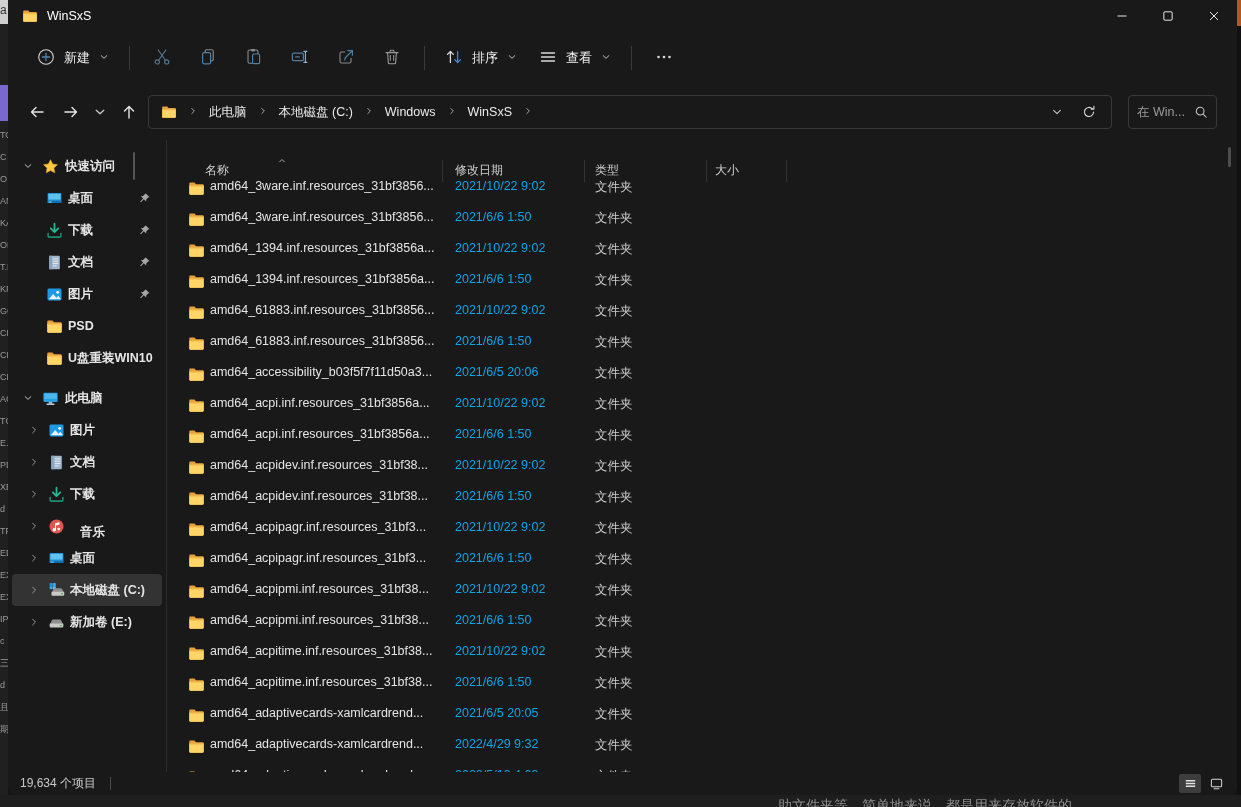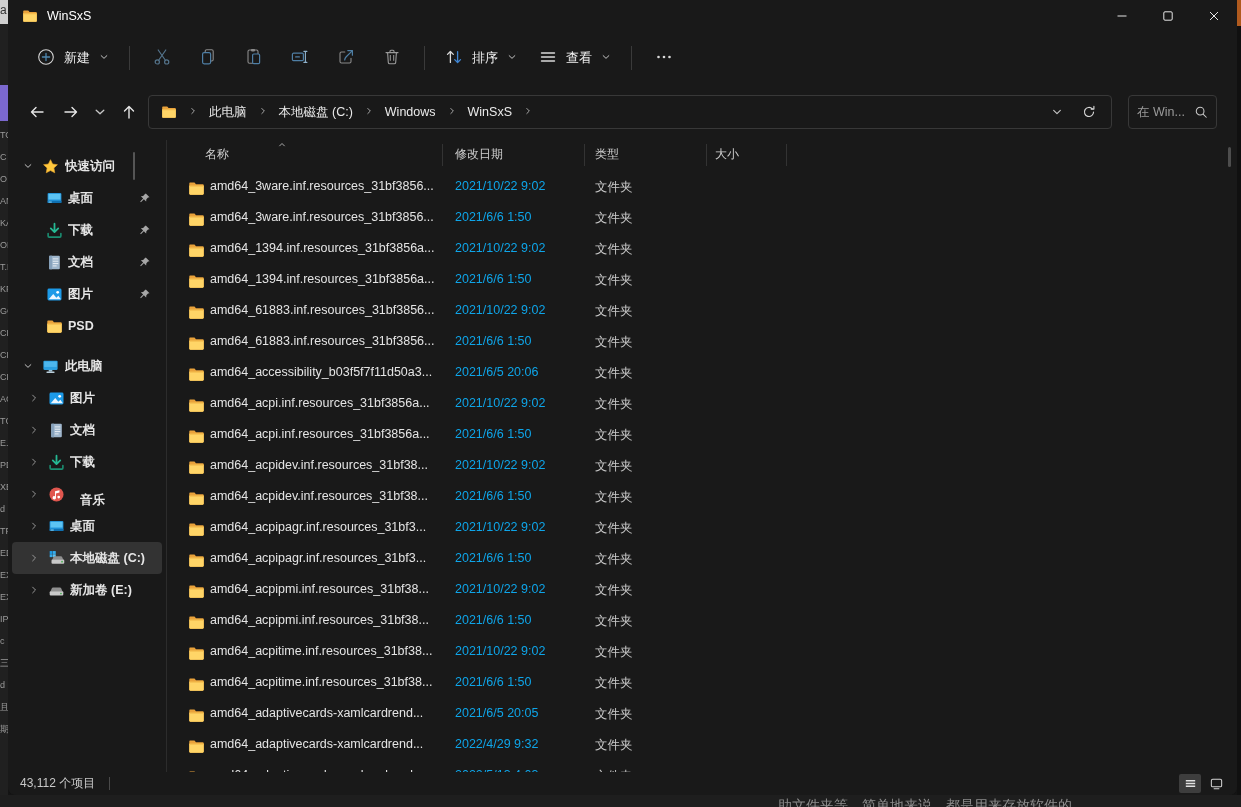--- a/index.html
+++ b/index.html
@@ -60,21 +60,21 @@
   .side-row .exp{position:absolute;width:12px;height:12px;display:flex;}
   .side-row .exp svg{width:12px;height:12px;}
   .side-row .sicon{position:absolute;width:17px;height:17px;}
   .side-row .sicon svg{width:17px;height:17px;}
   .side-row .slabel{position:absolute;white-space:nowrap;overflow:hidden;font-size:12.5px;color:#e6e6e6;}
   .side-row .pin{position:absolute;left:126px;width:13px;height:13px;}
   .side-row .pin svg{width:13px;height:13px;}
   .side-gap{height:8px;}
   
   .filelist{position:absolute;left:164px;top:0;right:0;height:100%;overflow:hidden;}
-  .lheader{position:absolute;left:0;top:2px;height:26px;right:14px;}
+  .lheader{position:absolute;left:0;top:18px;height:26px;right:14px;}
   .lheader .h{position:absolute;top:4px;font-size:12px;color:#cfcfcf;}
   .lheader .caret{position:absolute;left:104px;top:-3px;width:12px;height:12px;}
   .lheader .caret svg{width:12px;height:12px;}
   .lheader .vline{position:absolute;top:2px;width:1px;height:22px;background:#333;}
   .rows{position:absolute;left:0;top:32px;right:0;bottom:0;overflow:hidden;}
   .frow{position:relative;height:31px;}
   .frow .ficon{position:absolute;left:16px;top:8px;width:17px;height:15px;}
   .frow .cell{position:absolute;top:7px;white-space:nowrap;overflow:hidden;}
   .frow .c-name{left:38px;width:232px;color:#e4e4e4;}
   .frow .c-date{left:283px;width:135px;color:#0ea5e9;}
@@ -378,20 +378,28 @@
               </svg></span>
           </div>
           <div class="side-row">
             <span class="sicon" style="left: 34px;"><svg viewBox="0 0 16 16">
                 <path d="M1.2 3.4c0-.6.4-1 1-1h3.5c.3 0 .6.1.8.4l1 1.2h6.3c.6 0 1 .4 1 1v7.8c0 .6-.4 1-1 1H2.2c-.6 0-1-.4-1-1z" fill="#e9a23b"></path>
                 <path d="M1.2 5.7h13.6v7.1c0 .6-.4 1-1 1H2.2c-.6 0-1-.4-1-1z" fill="#ffd567"></path>
                 <path d="M1.2 5.1h13.6v1.2H1.2z" fill="#f3bd4e"></path>
               </svg></span>
             <span class="slabel" style="left: 56px; width: 92px;">PSD</span>
           </div>
+          <div class="side-row">
+            <span class="sicon" style="left: 34px;"><svg viewBox="0 0 16 16">
+                <path d="M1.2 3.4c0-.6.4-1 1-1h3.5c.3 0 .6.1.8.4l1 1.2h6.3c.6 0 1 .4 1 1v7.8c0 .6-.4 1-1 1H2.2c-.6 0-1-.4-1-1z" fill="#e9a23b"></path>
+                <path d="M1.2 5.7h13.6v7.1c0 .6-.4 1-1 1H2.2c-.6 0-1-.4-1-1z" fill="#ffd567"></path>
+                <path d="M1.2 5.1h13.6v1.2H1.2z" fill="#f3bd4e"></path>
+              </svg></span>
+            <span class="slabel" style="left: 56px; width: 92px;">U盘重装WIN10</span>
+          </div>
           <div class="side-gap"></div>
           <div class="side-row">
             <span class="exp" style="left: 10px;">
               <svg viewBox="0 0 16 16">
                 <path d="M4.2 6.2L8 9.8l3.8-3.6" stroke="#c7c7c7" stroke-width="1.3" fill="none" stroke-linecap="round" stroke-linejoin="round"></path>
               </svg>
             </span>
             <span class="sicon" style="left: 30px;"><svg viewBox="0 0 16 16">
                 <rect x="1.3" y="2.6" width="13.4" height="8.6" rx="1" fill="#2a9fe0"></rect>
                 <rect x="2.1" y="3.4" width="11.8" height="5" fill="#56bdf0" opacity=".8"></rect>
@@ -713,21 +721,21 @@
               <span class="cell c-name">amd64_adaptivecards-xamlcardrend...</span>
               <span class="cell c-date">2022/5/13 4:03</span>
               <span class="cell c-type">文件夹</span>
             </div>
           </div>
       </section>
       <div class="list-thumb"></div>
     </div>
 
     <div class="statusbar">
-      <span class="count">43,112 个项目</span>
+      <span class="count">19,634 个项目</span>
       <span class="sdiv"></span>
       <div class="status-toggles">
         <button class="st-btn active" id="st-details">
             <svg viewBox="0 0 16 16">
               <path d="M3 5h10M3 8h10M3 11h10" stroke="#e2e2e2" stroke-width="1.5"></path>
             </svg>
           </button>
         <button class="st-btn" id="st-icons">
             <svg viewBox="0 0 16 16">
               <rect x="2.5" y="3.5" width="11" height="8" rx="1.5" stroke="#d5d5d5" stroke-width="1.1" fill="none"></rect>

